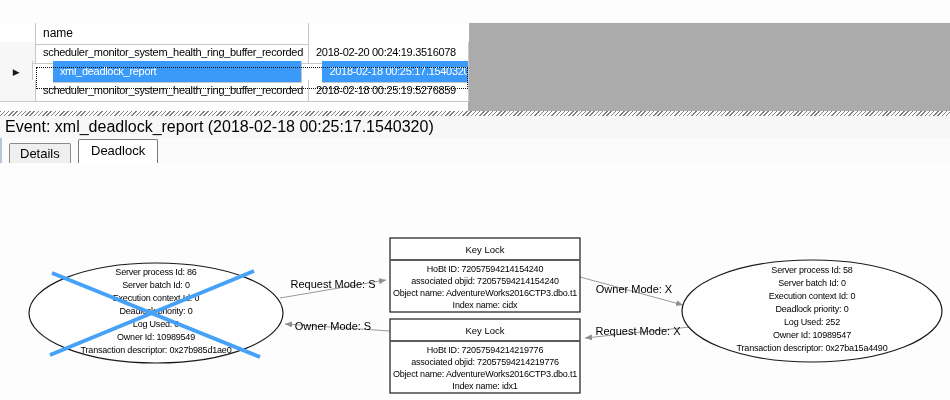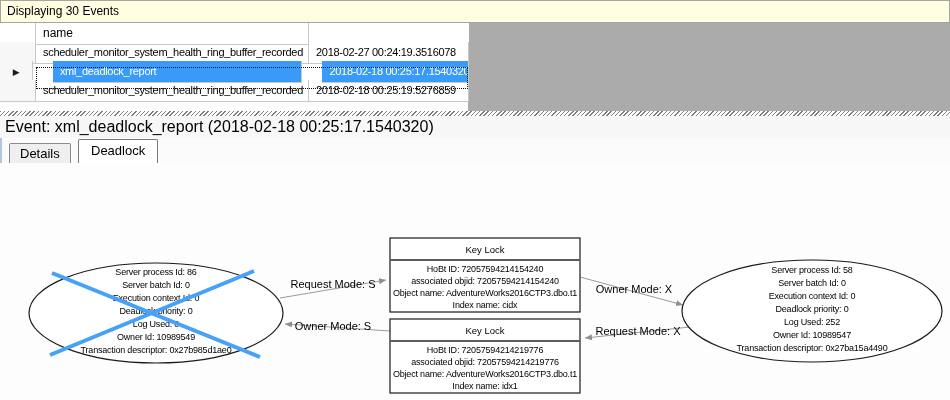--- a/index.html
+++ b/index.html
@@ -55,33 +55,32 @@
   svg text { font-family:"Liberation Sans", sans-serif; fill:#000; }
   .node-line { font-size:9px; letter-spacing:-0.2px; }
   .lock-title { font-size:9.5px; }
   .edge-label { font-size:11px; }
 </style>
 </head>
 <body>
 
 <div class="screen">
 
-  <div class="banner">Displaying 30 Events</div>
 
   <div class="filler"></div>
 
   <div class="grid">
     <div class="trow hdr">
       <div class="cell c-gutter"></div>
       <div class="cell c-name">name</div>
     </div>
     <div class="trow">
       <div class="cell c-gutter"></div>
       <div class="cell c-name">scheduler_monitor_system_health_ring_buffer_recorded</div>
-      <div class="cell c-ts">2018-02-27 00:24:19.3516078</div>
+      <div class="cell c-ts">2018-02-20 00:24:19.3516078</div>
     </div>
     <div class="trow selected">
       <div class="cell c-gutter">
         <span class="row-arrow">▶</span>
       </div>
       <div class="cell c-name">xml_deadlock_report</div>
       <div class="cell c-ts">2018-02-18 00:25:17.1540320</div>
     </div>
     <div class="trow">
       <div class="cell c-gutter"></div>

